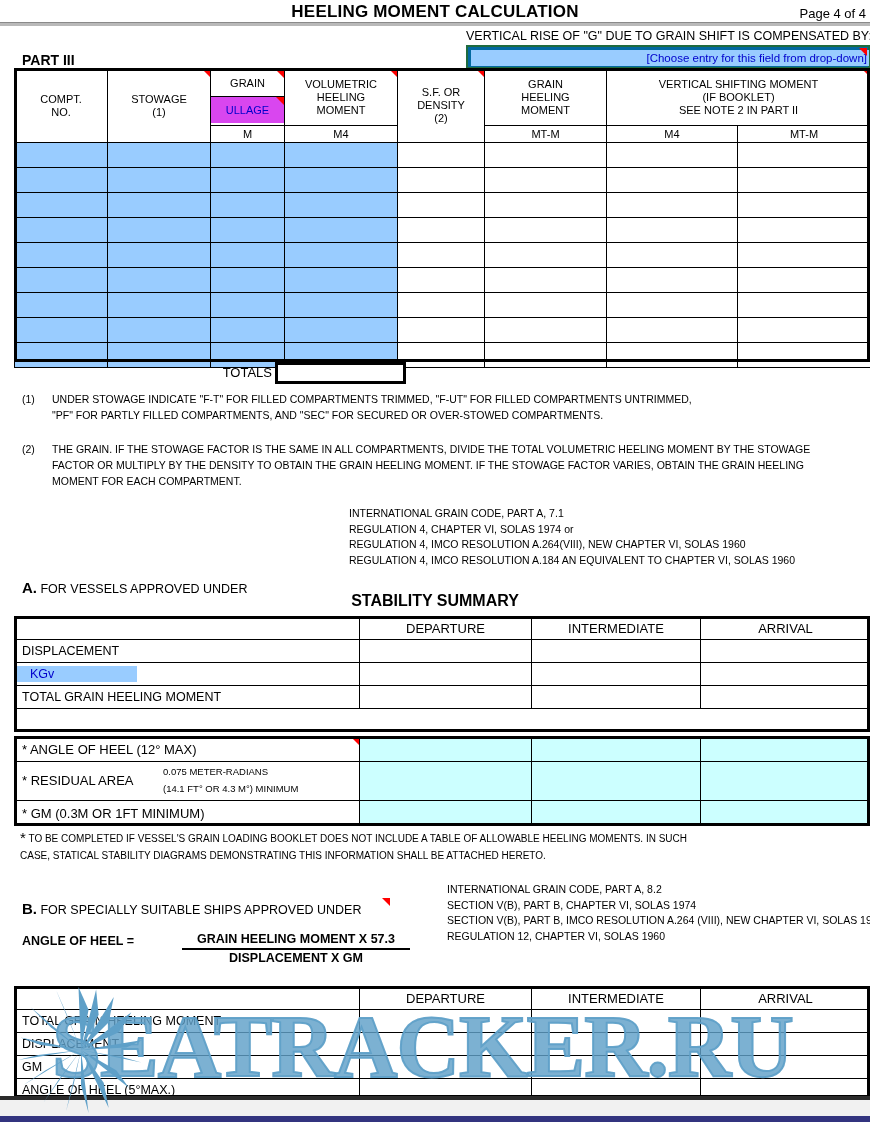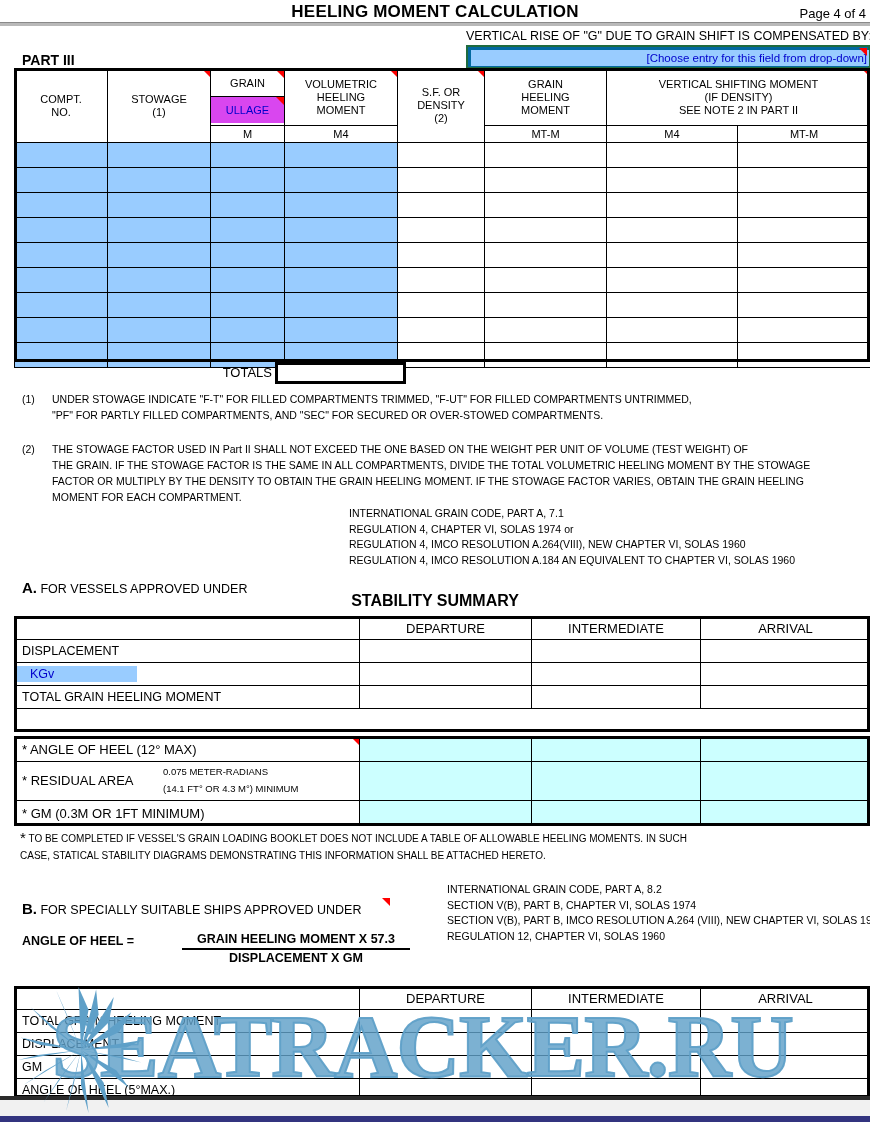--- a/index.html
+++ b/index.html
@@ -474,21 +474,21 @@
       <div>(2)</div>
       <div class="cmt" style="right:0; top:0;"></div>
     </td>
     <td class="hd">
       <div>GRAIN</div>
       <div>HEELING</div>
       <div>MOMENT</div>
     </td>
     <td class="hd" colspan="2">
       <div>VERTICAL SHIFTING MOMENT</div>
-      <div>(IF DENSITY)</div>
+      <div>(IF BOOKLET)</div>
       <div>SEE NOTE 2 IN PART II</div>
       <div class="cmt" style="right:0; top:0;"></div>
     </td>
   </tr>
   <tr>
     <td class="unit">M</td>
     <td class="unit">M4</td>
     <td class="unit">MT-M</td>
     <td class="unit">M4</td>
     <td class="unit">MT-M</td>
@@ -598,21 +598,20 @@
   <span class="num">(1)</span>
   <div class="body">
     <div>UNDER STOWAGE INDICATE "F-T" FOR FILLED COMPARTMENTS TRIMMED, "F-UT" FOR FILLED COMPARTMENTS UNTRIMMED,</div>
     <div>"PF" FOR PARTLY FILLED COMPARTMENTS, AND "SEC" FOR SECURED OR OVER-STOWED COMPARTMENTS.</div>
   </div>
 </div>
 
 <div class="note" style="left:22px; top:441px;">
   <span class="num">(2)</span>
   <div class="body">
-    <div>THE STOWAGE FACTOR USED IN Part II SHALL NOT EXCEED THE ONE BASED ON THE WEIGHT PER UNIT OF VOLUME (TEST WEIGHT) OF</div>
     <div>THE GRAIN. IF THE STOWAGE FACTOR IS THE SAME IN ALL COMPARTMENTS, DIVIDE THE TOTAL VOLUMETRIC HEELING MOMENT BY THE STOWAGE</div>
     <div>FACTOR OR MULTIPLY BY THE DENSITY TO OBTAIN THE GRAIN HEELING MOMENT. IF THE STOWAGE FACTOR VARIES, OBTAIN THE GRAIN HEELING</div>
     <div>MOMENT FOR EACH COMPARTMENT.</div>
   </div>
 </div>
 
 <div class="sec-a-label">
   <b>A.</b>
   <span>FOR VESSELS APPROVED UNDER</span>
 </div>

